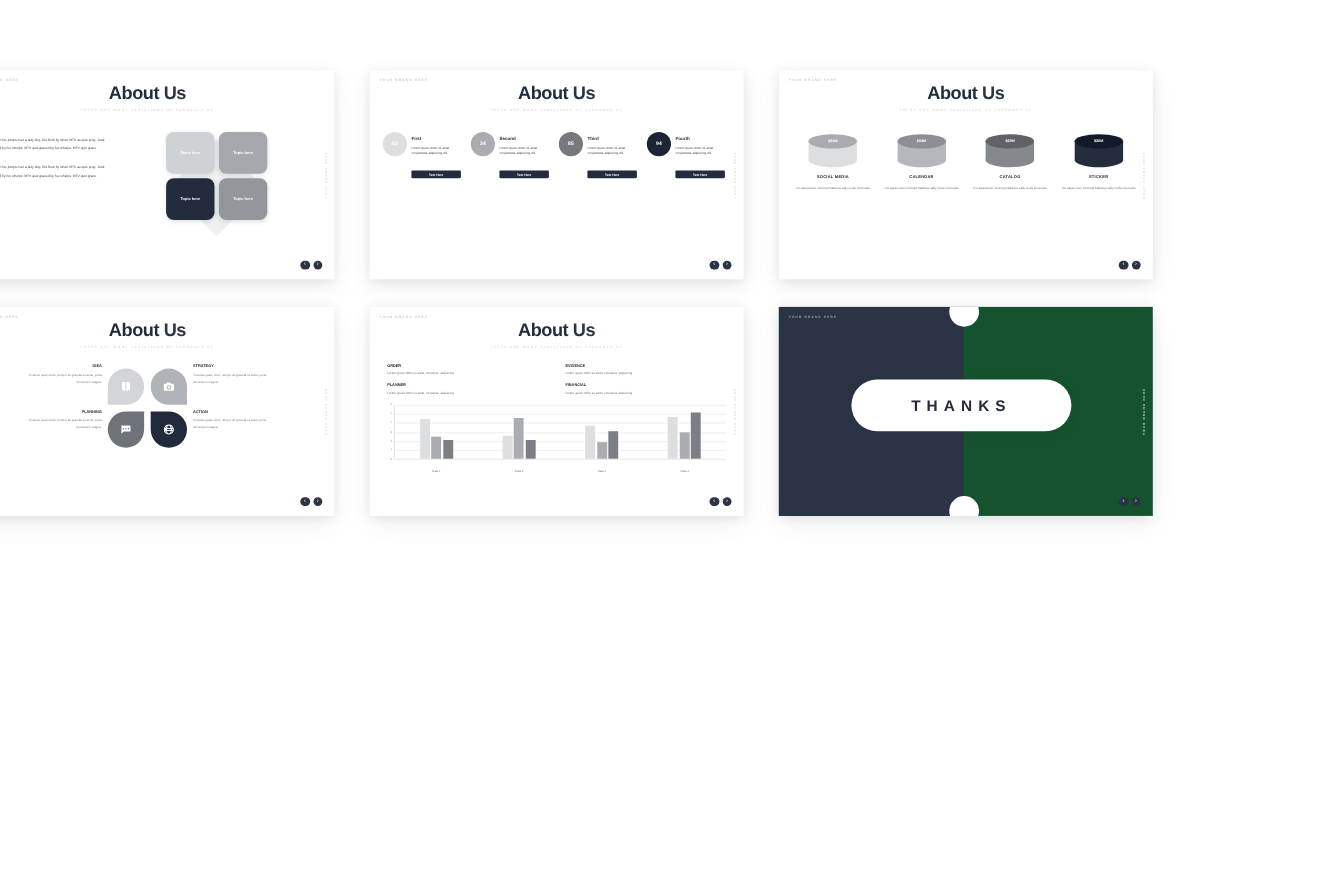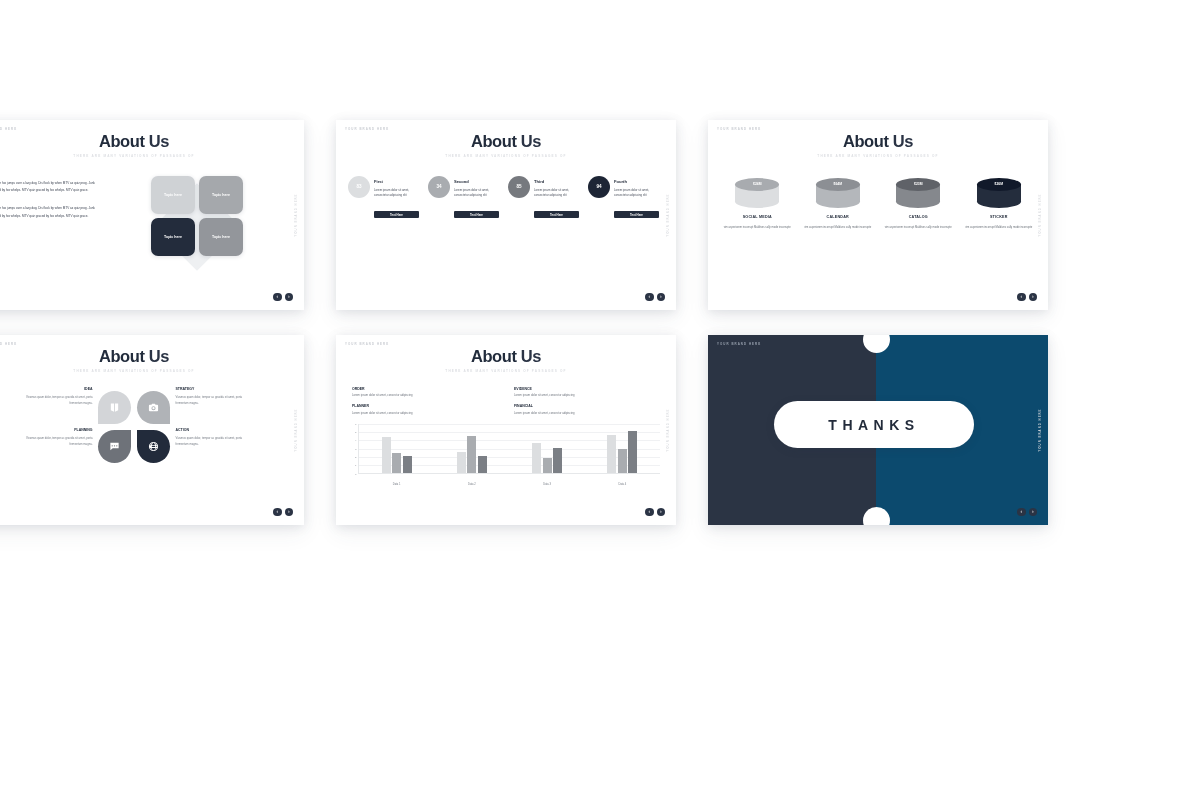--- a/index.html
+++ b/index.html
@@ -5,21 +5,21 @@
   * { box-sizing: border-box; margin: 0; padding: 0; }
   body {
     width: 1200px; height: 800px;
     background: #ffffff;
     font-family: "Liberation Sans", sans-serif;
     overflow: hidden;
   }
   .deck {
     position: relative;
     width: 1012px; height: 800px;
-    padding: 120px 56px 0 56px;
+    padding: 64px 56px 0 56px;
     display: grid;
     grid-template-columns: repeat(3, 340px);
     grid-template-rows: repeat(2, 190px);
     column-gap: 32px;
     row-gap: 25px;
     justify-content: center;
     align-content: start;
   }
   .slide {
     position: relative;
@@ -224,21 +224,21 @@
   .b0 { background: #dcdee0; }
   .b1 { background: #a9acb0; }
   .b2 { background: #7b7f85; }
   .x-labels {
     display: flex; justify-content: space-around;
     margin-left: 7px; margin-top: 3px;
   }
   .x-lab { font-size: 2.6px; color: #747a83; width: 34px; text-align: center; }
 
   
-  .s6 { background: #0c4a6e; }
+  .s6 { background: #14532d; }
   .s6-dark {
     position: absolute; left: 0; top: 0;
     width: 168px; height: 190px; background: #2b3444;
   }
   .s6-circ {
     position: absolute; width: 27px; height: 27px;
     border-radius: 50%; background: #ffffff;
     left: 155px;
   }
   .s6-circ.top { top: -9px; }

